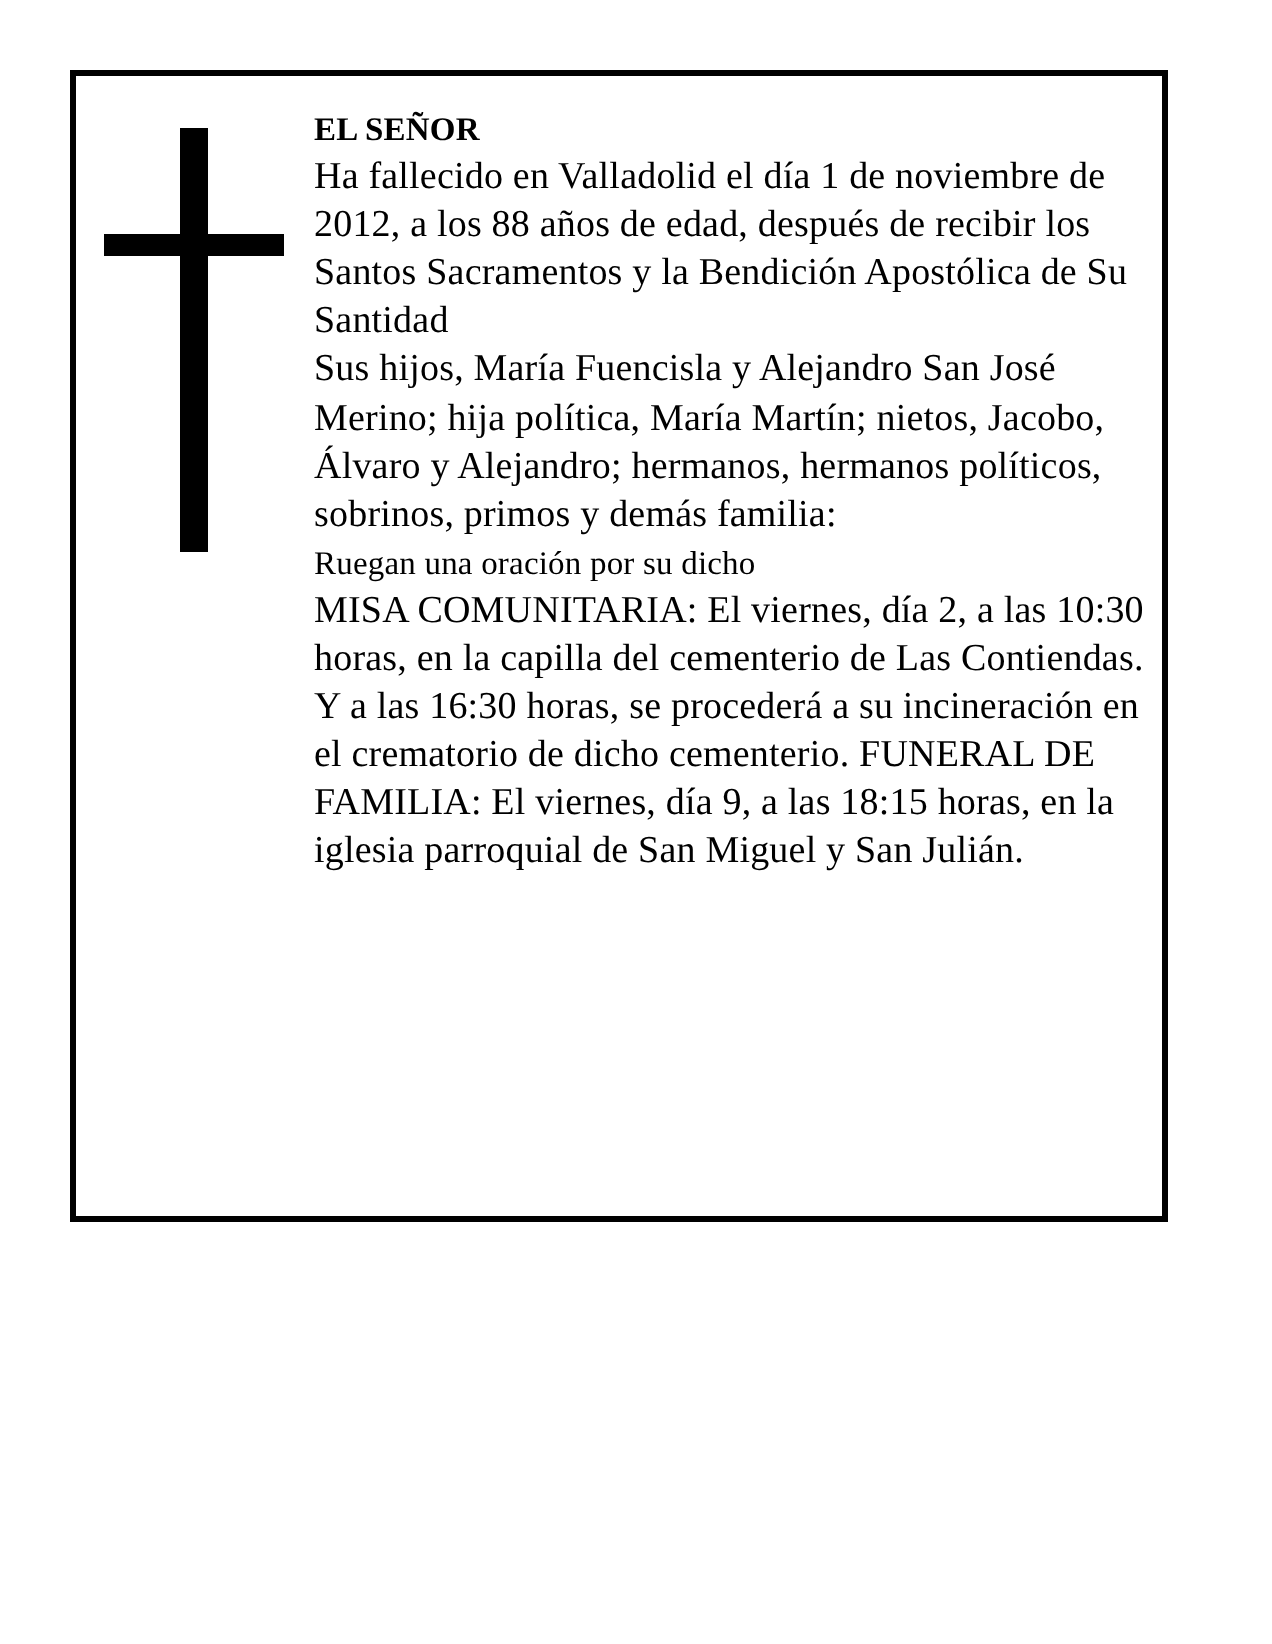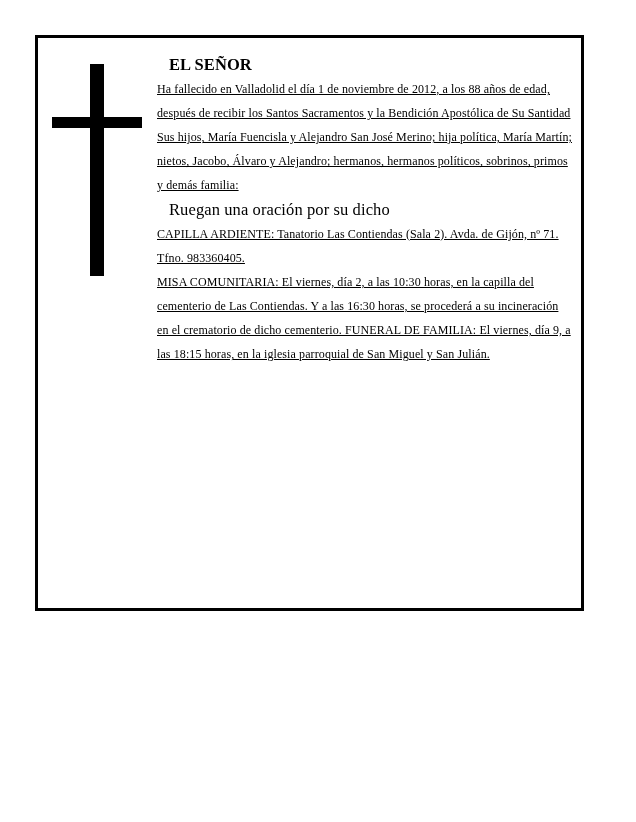--- a/index.html
+++ b/index.html
@@ -65,34 +65,32 @@
     left: 119px;  
     top: 15px;
     width: 415px;
   }
 
   .line {
     font-size: 16.5px;
     line-height: 24.1px;
     white-space: normal;
     letter-spacing: 0.1px;
-    margin-left: 12px;
   }
 
   .line.bold {
     font-weight: bold;
   }
 
   
   .para {
-    font-size: 12px;
+    font-size: 19px;
     line-height: 24.1px;
     letter-spacing: 0.1px;
     margin: 0;
-    text-decoration: underline;
   }
 </style>
 </head>
 <body>
 
 <div id="page">
 
   <div id="notice-card">
 
     <div id="cross-emblem">
@@ -105,20 +103,19 @@
       <div class="line bold">EL SEÑOR</div>
 
 
       <p class="para">Ha fallecido en Valladolid el día 1 de noviembre de 2012, a los 88 años de edad, después de recibir los Santos Sacramentos y la Bendición Apostólica de Su Santidad</p>
 
 
       <p class="para">Sus hijos, María Fuencisla y Alejandro San José Merino; hija política, María Martín; nietos, Jacobo, Álvaro y Alejandro; hermanos, hermanos políticos, sobrinos, primos y demás familia:</p>
 
       <div class="line">Ruegan una oración por su dicho</div>
 
-      <p class="para">CAPILLA ARDIENTE: Tanatorio Las Contiendas (Sala 2). Avda. de Gijón, nº 71. Tfno. 983360405.</p>
 
       <p class="para">MISA COMUNITARIA: El viernes, día 2, a las 10:30 horas, en la capilla del cementerio de Las Contiendas. Y a las 16:30 horas, se procederá a su incineración en el crematorio de dicho cementerio. FUNERAL DE FAMILIA: El viernes, día 9, a las 18:15 horas, en la iglesia parroquial de San Miguel y San Julián.</p>
 
 
     </div>
   </div>
 </div>
 
 </body></html>

